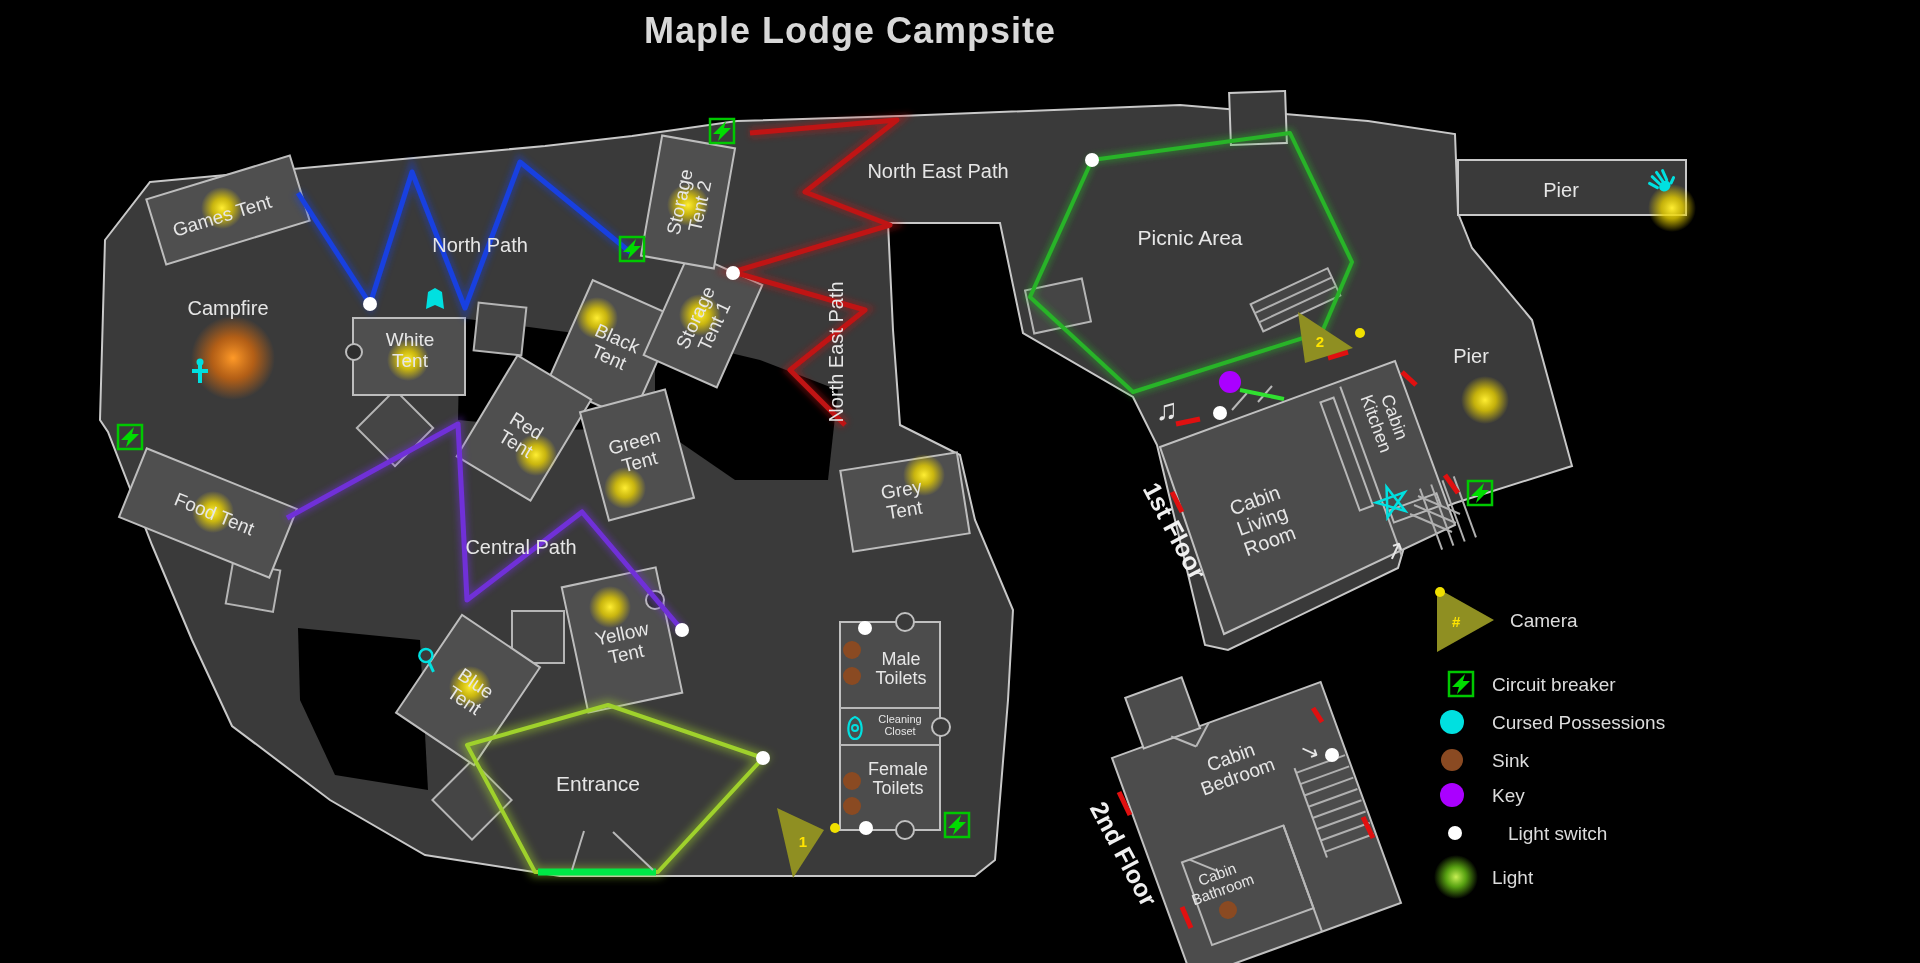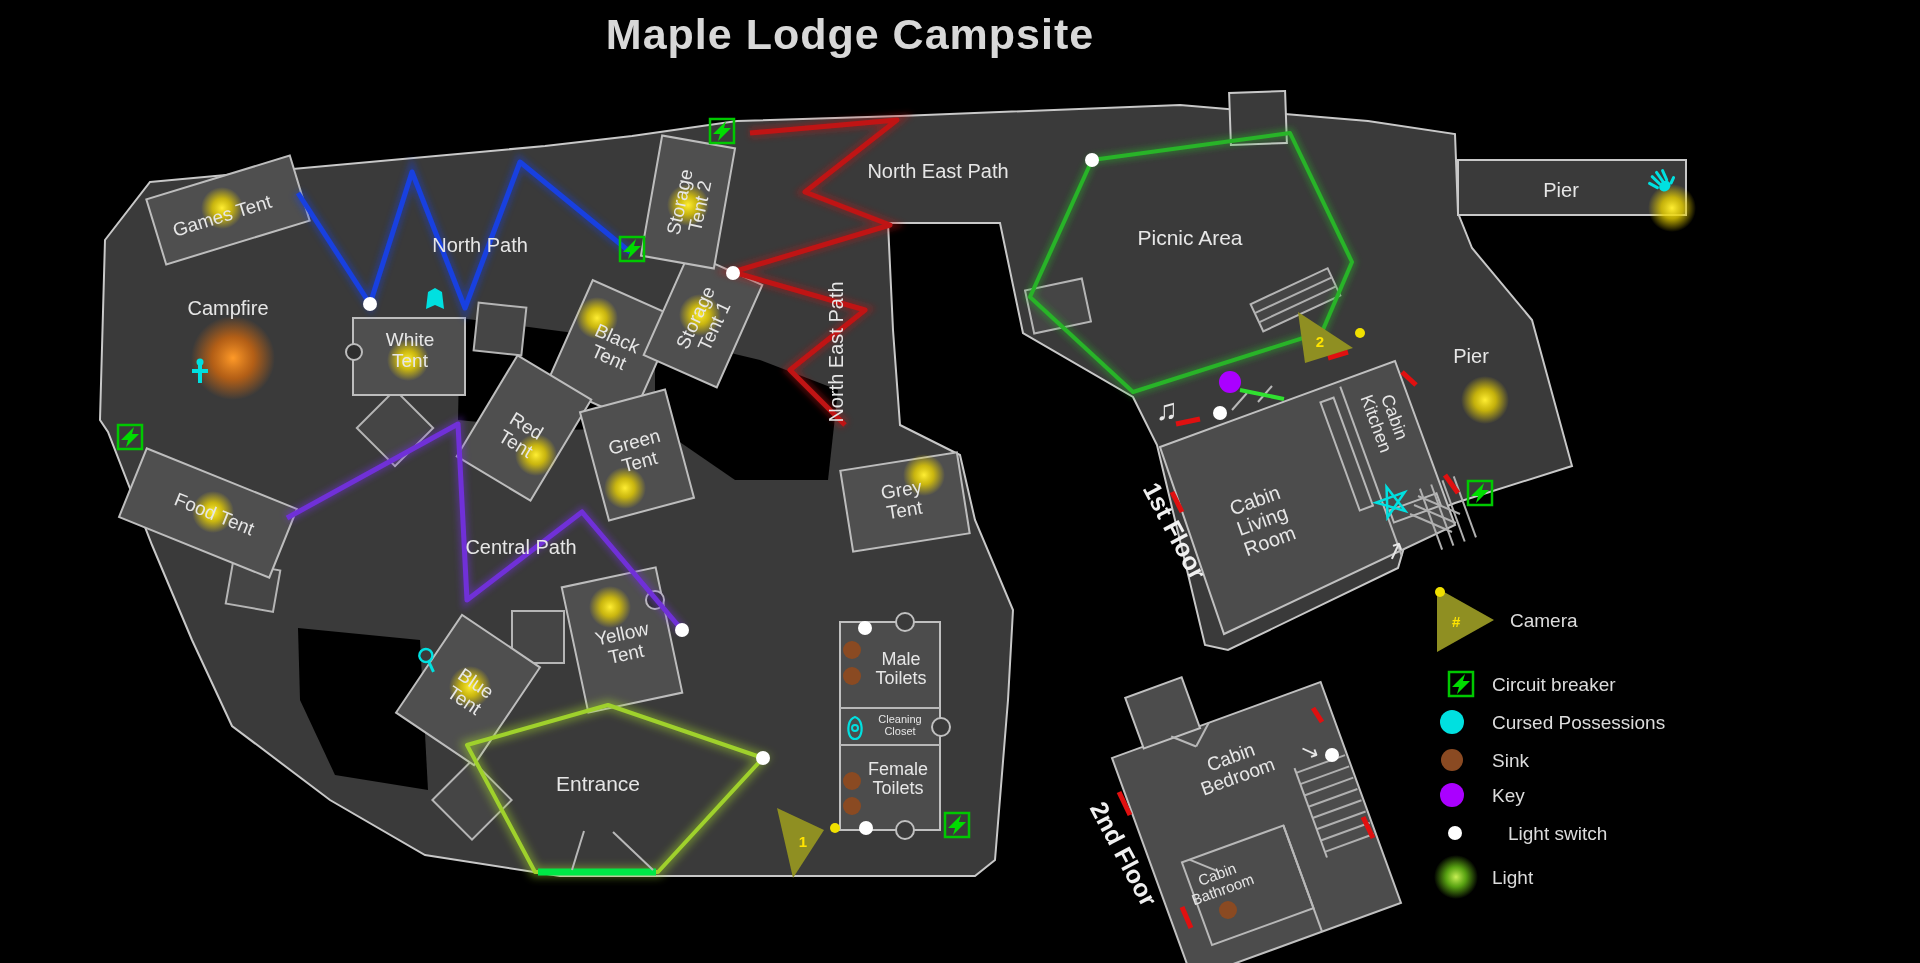--- a/index.html
+++ b/index.html
@@ -1,19 +1,19 @@
 <!DOCTYPE html>
 <html><head>
 <meta charset="utf-8">
 <style>
   html,body{margin:0;padding:0;background:#000;}
   .stage{position:relative;width:1920px;height:963px;background:#000;overflow:hidden;
          font-family:"Liberation Sans", sans-serif;}
   .title{position:absolute;top:10px;left:0;width:1700px;text-align:center;
-         font-size:43px;font-weight:700;color:#d8d8d8;letter-spacing:1px;}
+         font-size:36px;font-weight:700;color:#d8d8d8;letter-spacing:1px;}
   svg{position:absolute;inset:0;}
   svg text{font-family:"Liberation Sans", sans-serif;fill:#e6e6e6;}
   .lbl{font-size:19px;}
   .lbl20{font-size:20px;}
   .lbl21{font-size:21px;}
   .lbl18{font-size:18px;}
   .lbl15{font-size:15px;}
   .lbl11{font-size:11px;}
   .floorlbl{font-size:25px;font-weight:700;fill:#f0f0f0;}
   .camnum{font-size:15px;font-weight:700;fill:#ffe400;}

